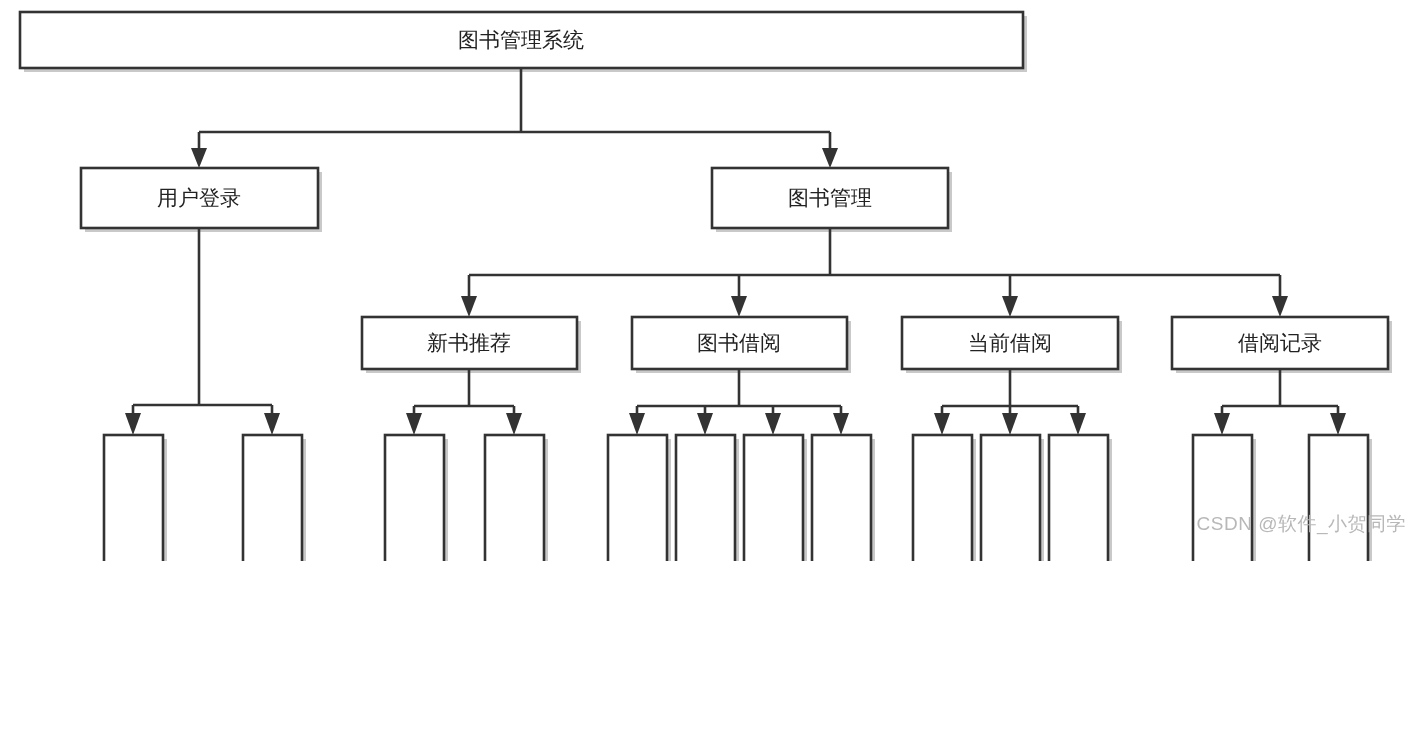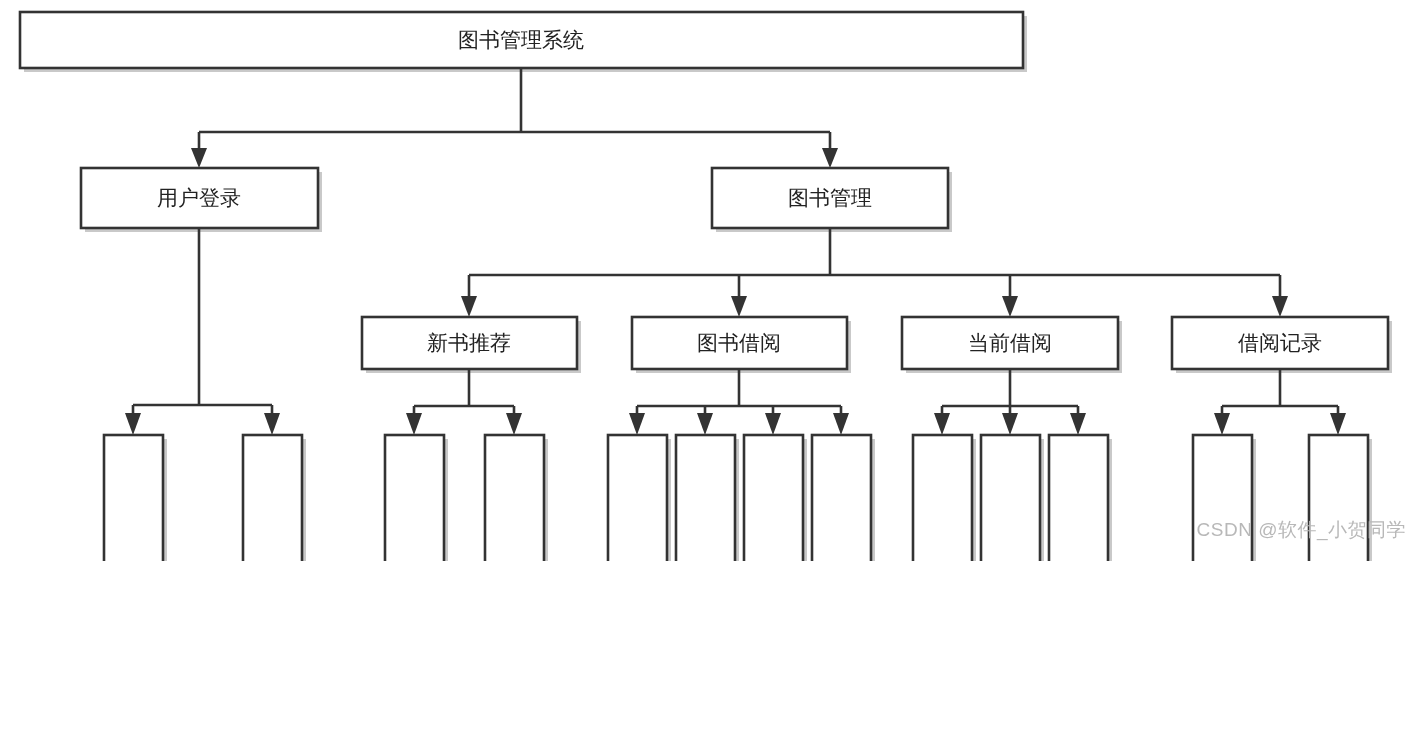--- a/index.html
+++ b/index.html
@@ -63,21 +63,21 @@
     font-size: 21px;
     line-height: 1.22;
     color: #222222;
     letter-spacing: 1px;
     white-space: nowrap;
     pointer-events: none;
   }
   .watermark {
     position: absolute;
     right: 8px;
-    bottom: 18px;
+    bottom: 24px;
     font-family: "Liberation Sans", "DejaVu Sans", sans-serif;
     font-size: 19px;
     color: #b8b8b8;
     white-space: nowrap;
     letter-spacing: 0.5px;
   }
 </style>
 </head>
 <body>
 

